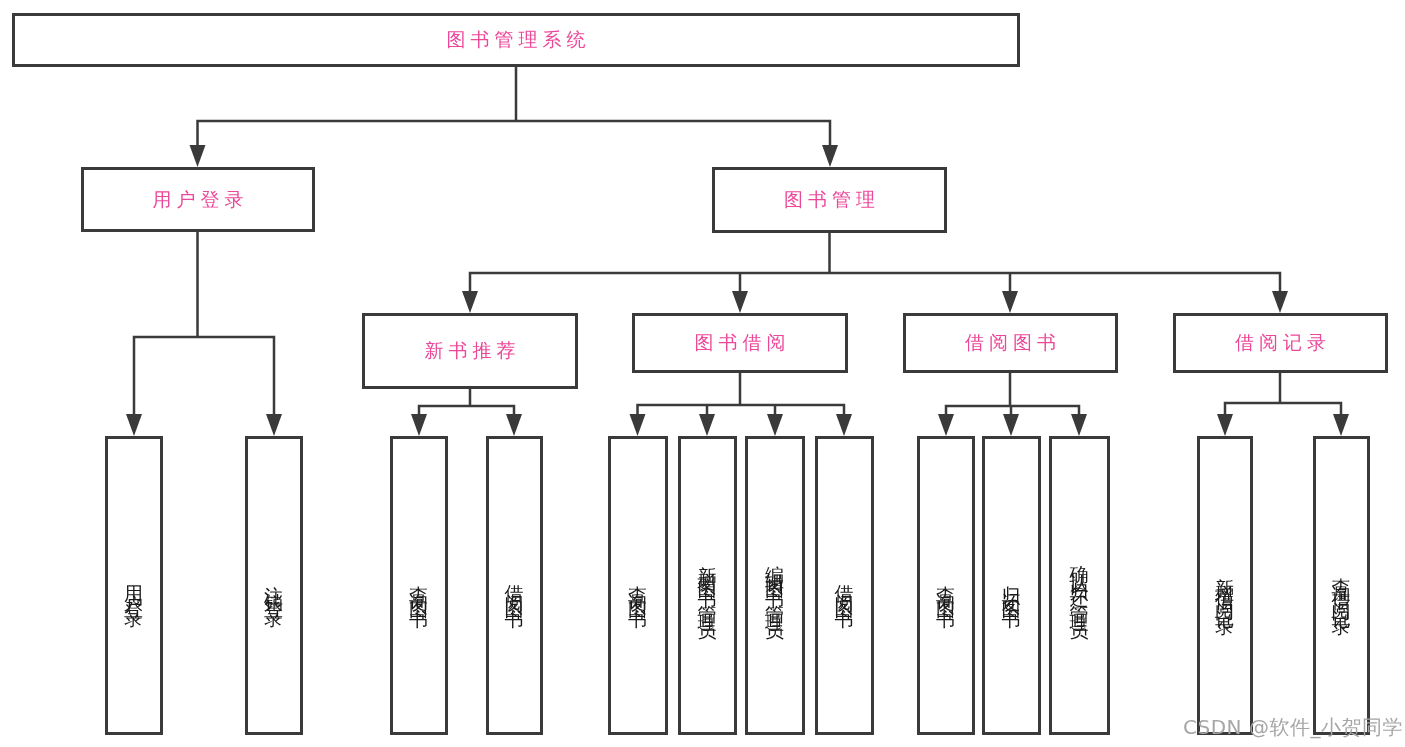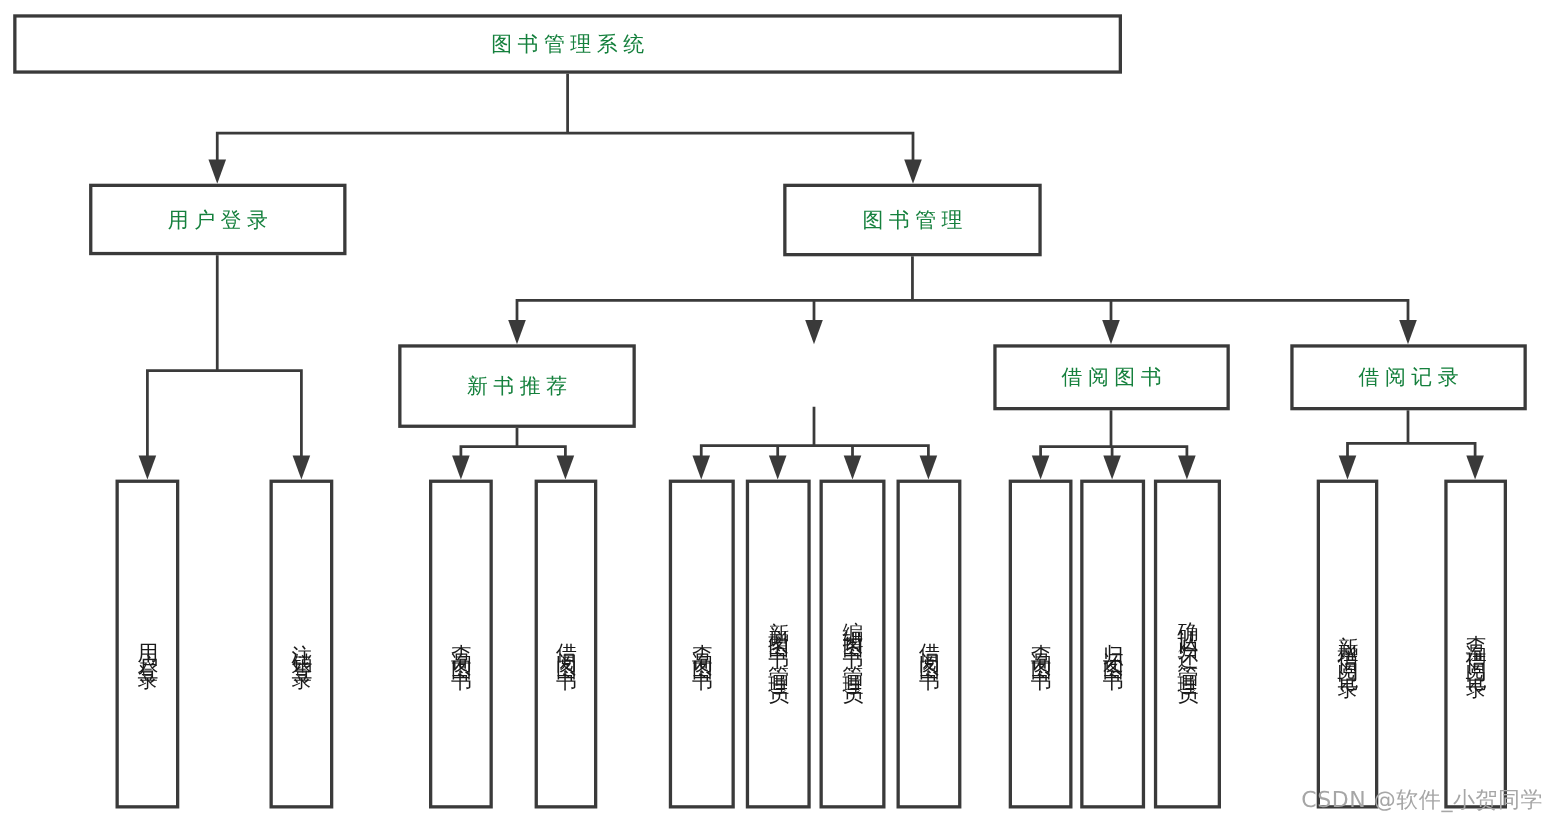--- a/index.html
+++ b/index.html
@@ -26,21 +26,21 @@
     align-items: center;
     justify-content: center;
     color: #1a1a1a;
     z-index: 1;
   }
   .hlabel {
     font-size: 19px;
     letter-spacing: 5px;
     padding-left: 5px; 
     white-space: nowrap;
-    color: #15803d;
+    color: #ec4899;
   }
   .vlabel {
     writing-mode: vertical-rl;
     font-size: 19px;
     line-height: 1;
     letter-spacing: 8px;
     color: #1a1a1a;
     white-space: nowrap;
   }
   
@@ -135,20 +135,23 @@
   <div class="box n-l2-0">
     <span class="hlabel">用户登录</span>
   </div>
   <div class="box n-l2-1">
     <span class="hlabel">图书管理</span>
   </div>
 
   <div class="box n-l3-0">
     <span class="hlabel">新书推荐</span>
   </div>
+  <div class="box n-l3-1">
+    <span class="hlabel">图书借阅</span>
+  </div>
   <div class="box n-l3-2">
     <span class="hlabel">借阅图书</span>
   </div>
   <div class="box n-l3-3">
     <span class="hlabel">借阅记录</span>
   </div>
 
   <div class="box leaf n-leaf-0">
     <span class="vlabel">用户登录</span>
   </div>

